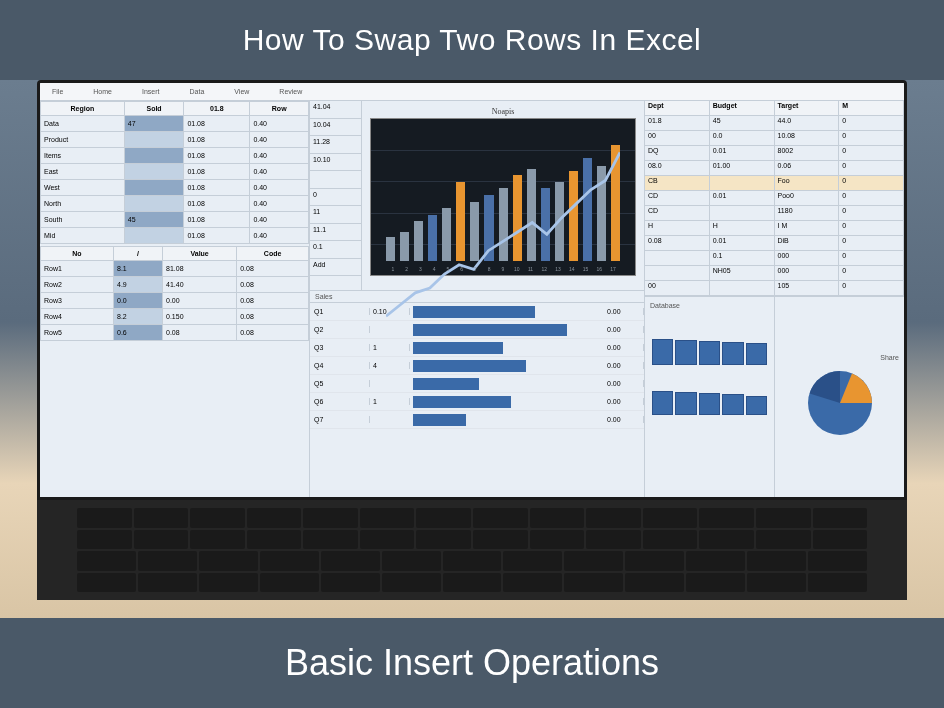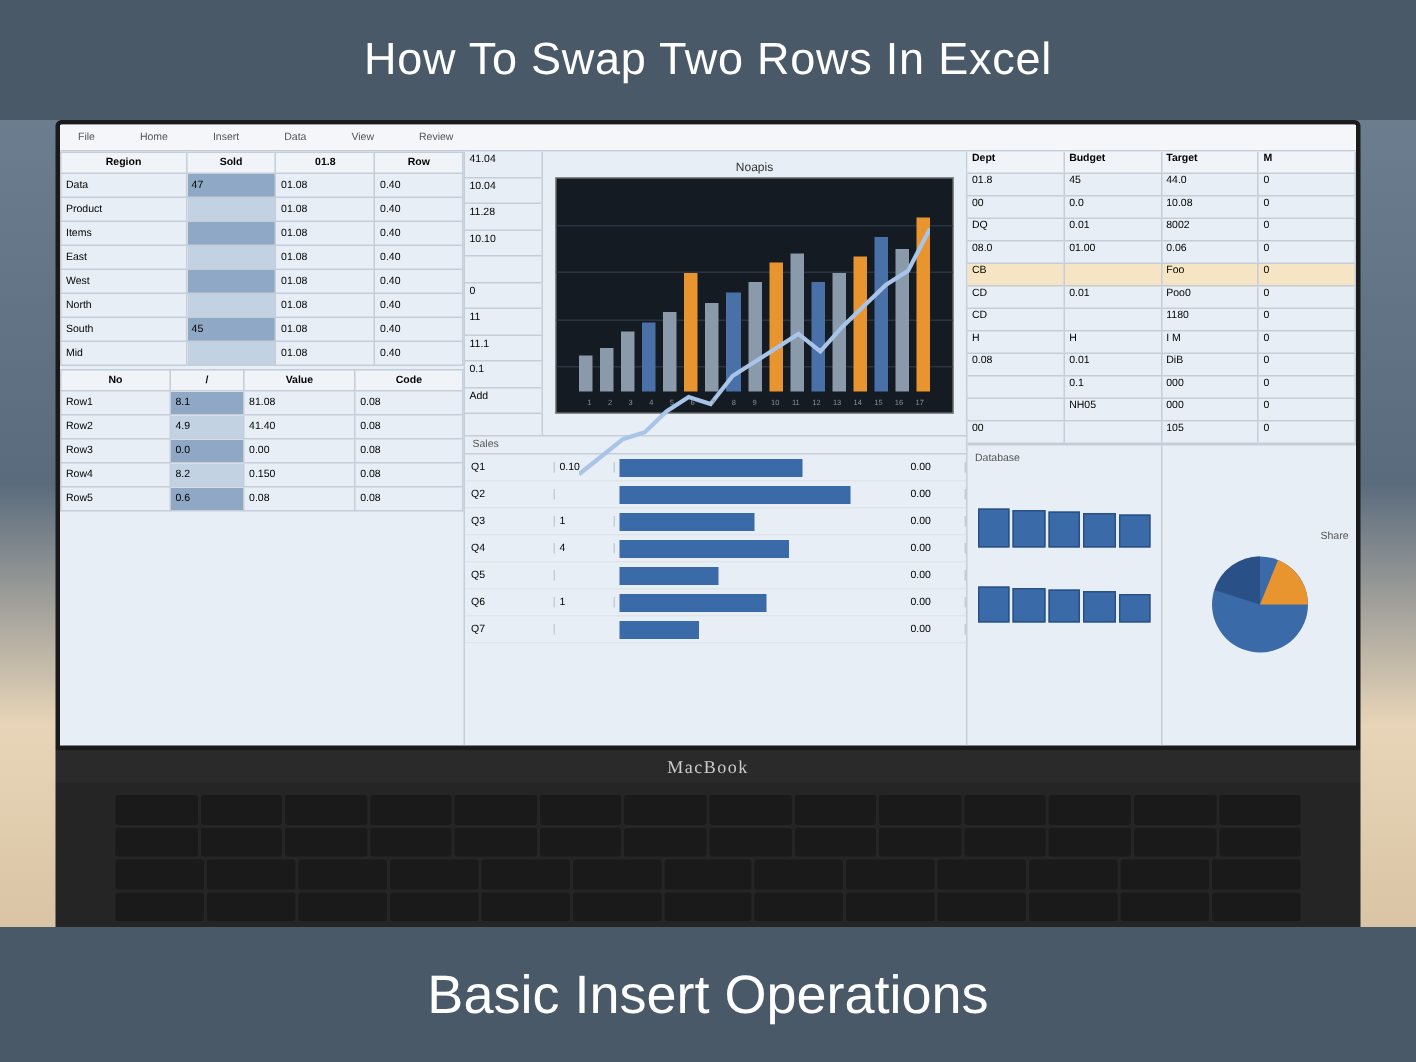--- a/index.html
+++ b/index.html
@@ -100,21 +100,21 @@
   }
   .chart-top {
     height: 190px;
     display:flex;
     border-bottom:1px solid #c5ced8;
   }
   .chart-wrap {
     flex:1;
     padding:4px 8px;
   }
-  .chart-title { font-size:8px; text-align:center; color:#333; padding:2px 0; }
+  .chart-title { font-size:8px; text-align:center; color:#333; padding:2px 0;font-family:Liberation Serif, serif; }
   .chart-panel {
     width:100%; height:158px;
     border:1px solid #888;
     background:#151b22;
     position:relative;
   }
   .grid-h div {
     position:absolute; left:0; right:0; height:1px; background:#2a3340;
   }
   .bars { position:absolute; left:15px; right:15px; bottom:14px; top:10px; display:flex; align-items:flex-end; gap:5px; }
@@ -524,21 +524,20 @@
                 <circle cx="50" cy="50" r="40" fill="#3a6aa8"></circle>
                 <path d="M50 50 L90 50 A40 40 0 0 0 65 13 Z" fill="#e89530"></path>
                 <path d="M50 50 L50 10 A40 40 0 0 0 12 38 Z" fill="#2a5088"></path>
               </svg>
             </div>
           </div>
         </div>
 
       </div>
     </div>
-    <div class="hinge"><span>MacBook</span></div>
     <div class="keyboard">
       <div class="kb-row">
           <div></div>
           <div></div>
           <div></div>
           <div></div>
           <div></div>
           <div></div>
           <div></div>
           <div></div>

